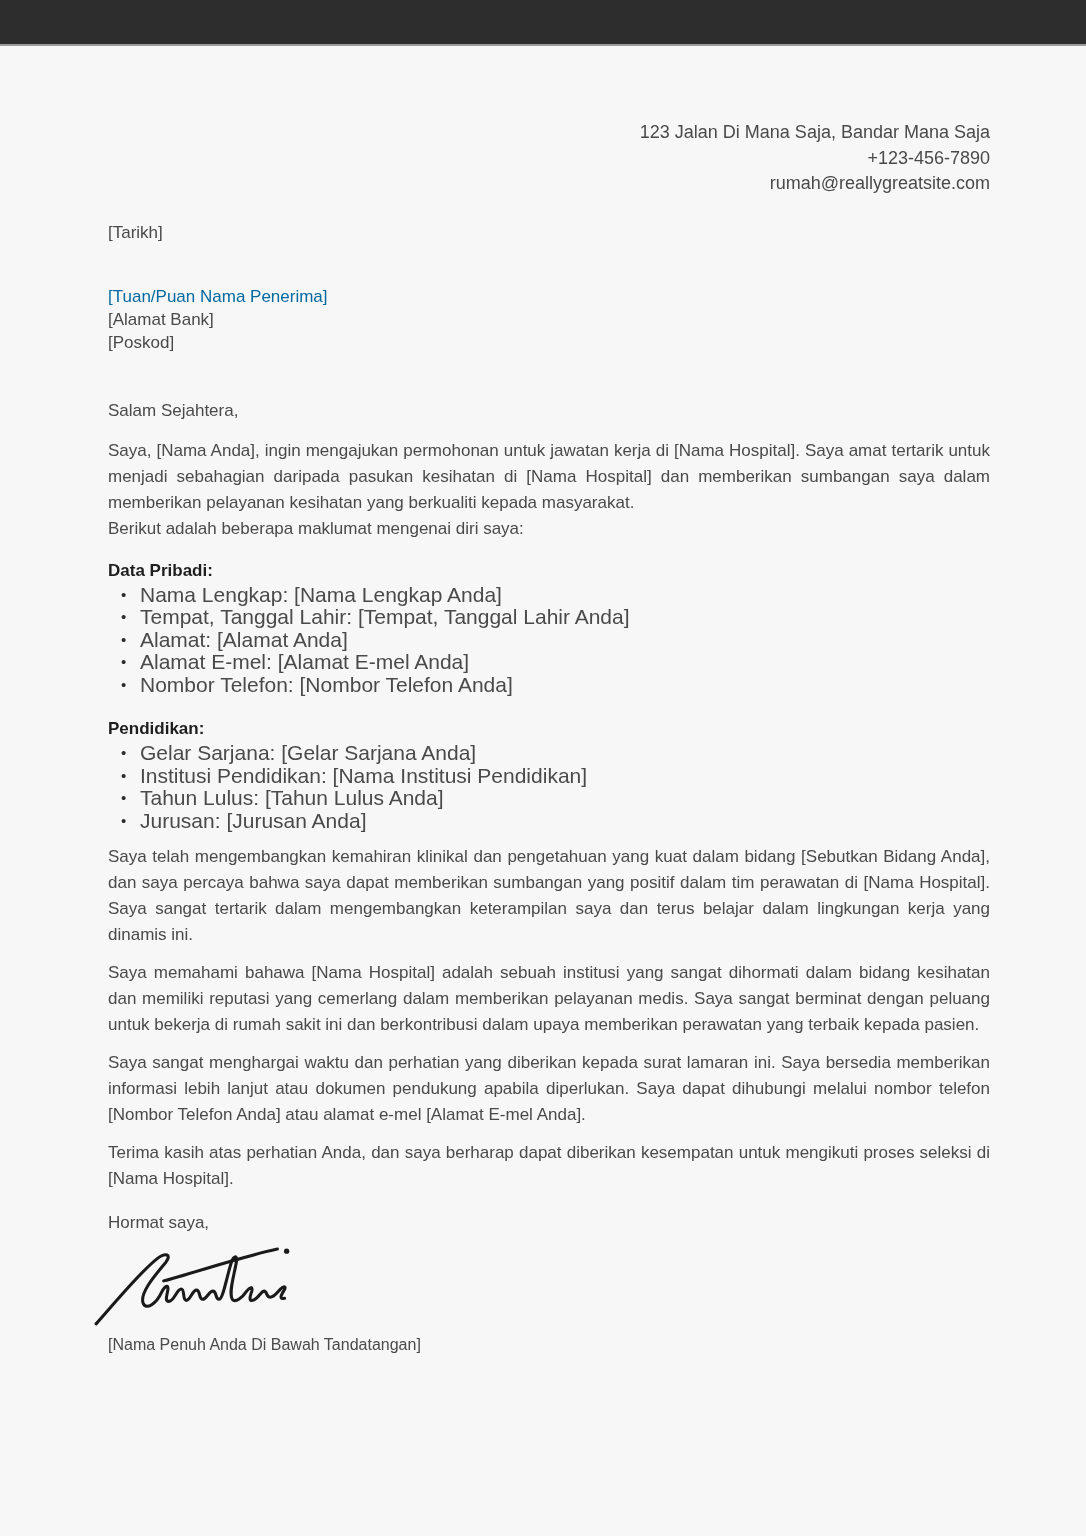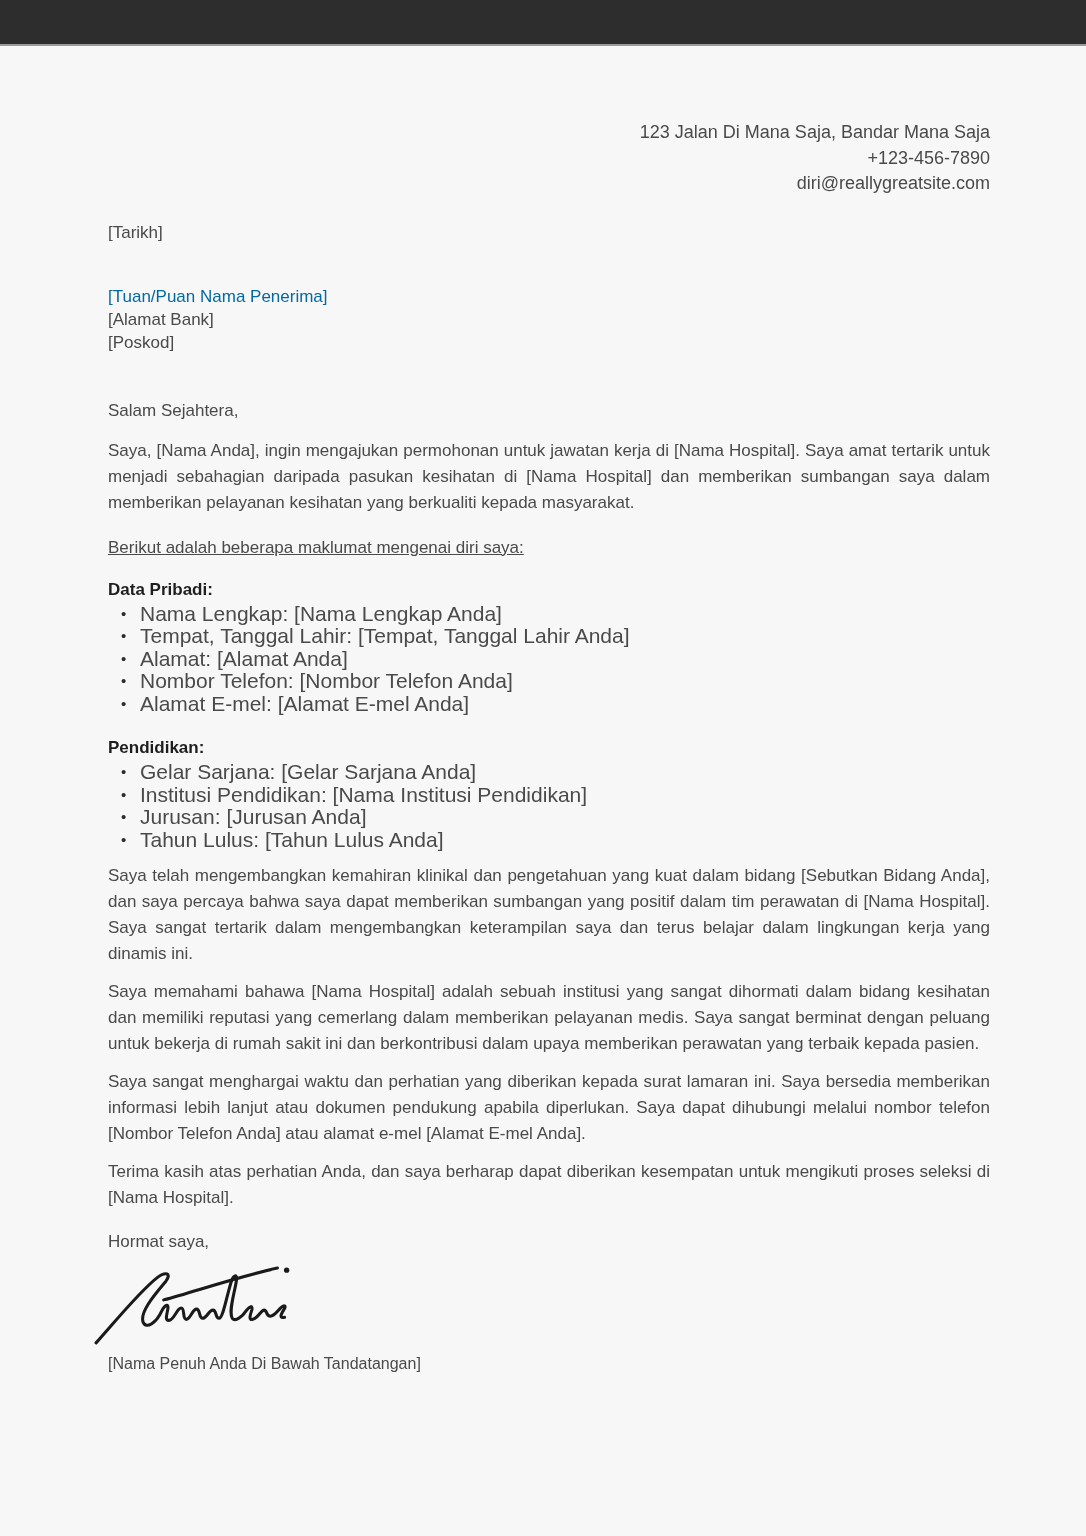--- a/index.html
+++ b/index.html
@@ -51,24 +51,23 @@
   .para {
     margin: 14px 0 0 0;
     font-size: 17px;
     line-height: 26px;
     text-align: justify;
   }
   .para-tight {
     margin-top: 12px;
   }
   .lead-in {
-    margin-top: 19px;
+    margin-top: 0;
     font-size: 17px;
     line-height: 26px;
-    text-decoration: underline;
   }
   .section {
     margin-top: 16px;
   }
   .section-title {
     font-size: 17px;
     line-height: 26px;
     font-weight: 700;
     color: #1e1e1e;
   }
@@ -117,21 +116,21 @@
 </head>
 <body>
 
 <div class="topbar"></div>
 
 <div class="content">
 
   <div class="contact-block">
     <div>123 Jalan Di Mana Saja, Bandar Mana Saja</div>
     <div>+123-456-7890</div>
-    <div>diri@reallygreatsite.com</div>
+    <div>rumah@reallygreatsite.com</div>
   </div>
 
   <div class="date-line">[Tarikh]</div>
 
   <div class="recipient-block">
     <div class="bold-dark">[Tuan/Puan Nama Penerima]</div>
     <div>[Alamat Bank]</div>
     <div>[Poskod]</div>
   </div>
 
@@ -140,32 +139,32 @@
   <p class="para">Saya, [Nama Anda], ingin mengajukan permohonan untuk jawatan kerja di [Nama Hospital]. Saya amat tertarik untuk menjadi sebahagian daripada pasukan kesihatan di [Nama Hospital] dan memberikan sumbangan saya dalam memberikan pelayanan kesihatan yang berkualiti kepada masyarakat.</p>
 
   <div class="lead-in">Berikut adalah beberapa maklumat mengenai diri saya:</div>
 
   <div class="section">
     <div class="section-title">Data Pribadi:</div>
     <ul>
       <li>Nama Lengkap: [Nama Lengkap Anda]</li>
       <li>Tempat, Tanggal Lahir: [Tempat, Tanggal Lahir Anda]</li>
       <li>Alamat: [Alamat Anda]</li>
+      <li>Alamat E-mel: [Alamat E-mel Anda]</li>
       <li>Nombor Telefon: [Nombor Telefon Anda]</li>
-      <li>Alamat E-mel: [Alamat E-mel Anda]</li>
     </ul>
   </div>
 
   <div class="section" style="margin-top:20px;">
     <div class="section-title">Pendidikan:</div>
     <ul>
       <li>Gelar Sarjana: [Gelar Sarjana Anda]</li>
       <li>Institusi Pendidikan: [Nama Institusi Pendidikan]</li>
+      <li>Tahun Lulus: [Tahun Lulus Anda]</li>
       <li>Jurusan: [Jurusan Anda]</li>
-      <li>Tahun Lulus: [Tahun Lulus Anda]</li>
     </ul>
   </div>
 
 
   <p class="para para-tight">Saya telah mengembangkan kemahiran klinikal dan pengetahuan yang kuat dalam bidang [Sebutkan Bidang Anda], dan saya percaya bahwa saya dapat memberikan sumbangan yang positif dalam tim perawatan di [Nama Hospital]. Saya sangat tertarik dalam mengembangkan keterampilan saya dan terus belajar dalam lingkungan kerja yang dinamis ini.</p>
   <p class="para para-tight">Saya memahami bahawa [Nama Hospital] adalah sebuah institusi yang sangat dihormati dalam bidang kesihatan dan memiliki reputasi yang cemerlang dalam memberikan pelayanan medis. Saya sangat berminat dengan peluang untuk bekerja di rumah sakit ini dan berkontribusi dalam upaya memberikan perawatan yang terbaik kepada pasien.</p>
   <p class="para para-tight">Saya sangat menghargai waktu dan perhatian yang diberikan kepada surat lamaran ini. Saya bersedia memberikan informasi lebih lanjut atau dokumen pendukung apabila diperlukan. Saya dapat dihubungi melalui nombor telefon [Nombor Telefon Anda] atau alamat e-mel [Alamat E-mel Anda].</p>
   <p class="para para-tight">Terima kasih atas perhatian Anda, dan saya berharap dapat diberikan kesempatan untuk mengikuti proses seleksi di [Nama Hospital].</p>
 
   <div class="closing">Hormat saya,</div>

